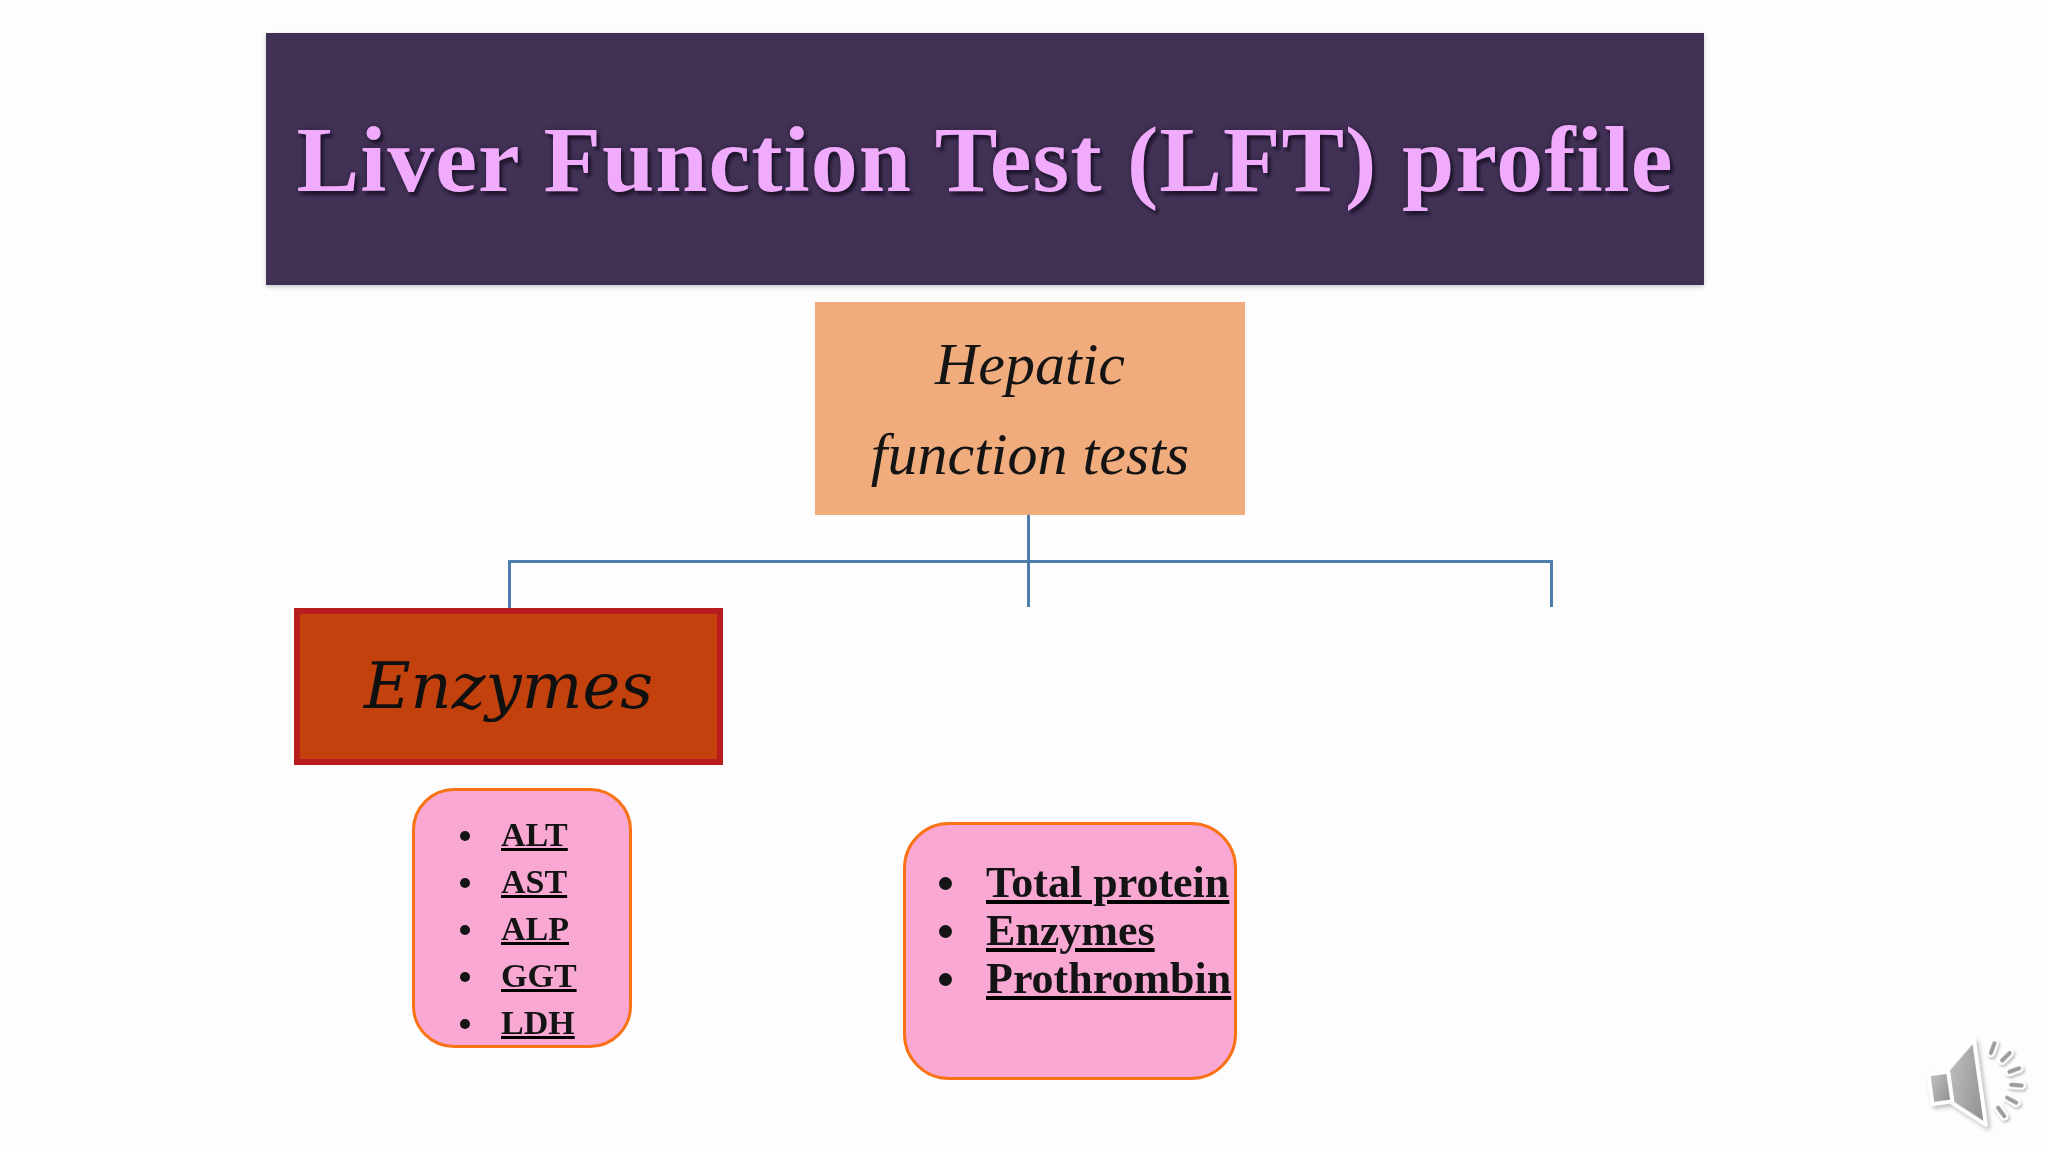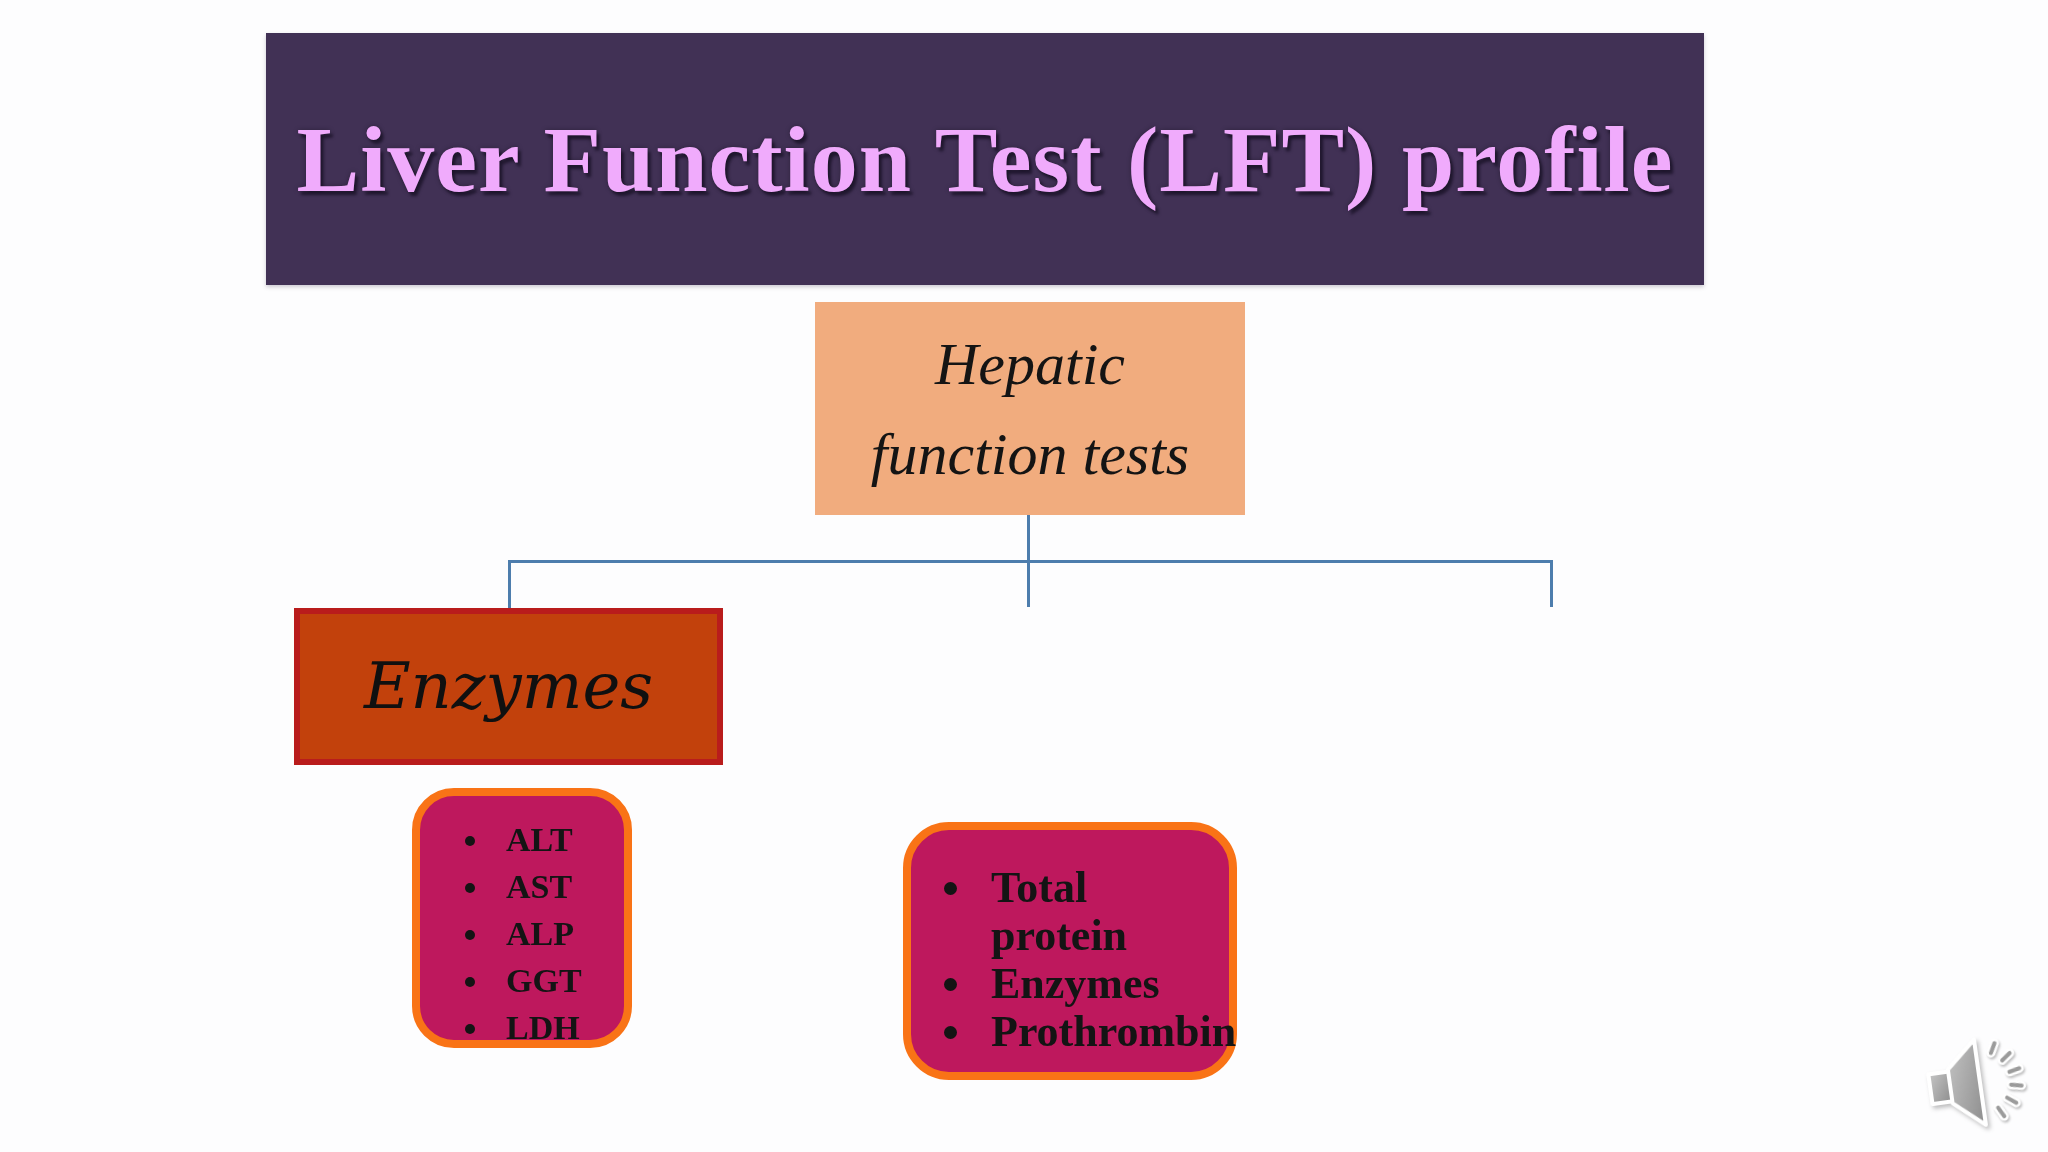--- a/index.html
+++ b/index.html
@@ -76,22 +76,23 @@
     white-space: nowrap;
   }
   .branch-enzymes   { left: 294px;  top: 608px; width: 429px; height: 157px; }
   .branch-plasma    { left: 816px;  top: 607px; width: 427px; height: 193px; gap: 36px; }
   .branch-plasma .line { font-size: 58px; }
   .branch-bilirubin { left: 1337px; top: 607px; width: 428px; height: 130px; }
 
   
   .list-box {
     position: absolute;
-    background: #be185d;
-    border: 8px solid #f97316;
+    background: #f9a8d4;
+    border: 3px solid #f97316;
+    text-decoration: underline;
   }
   .list-enzymes {
     left: 412px; top: 788px;
     width: 220px; height: 260px;
     border-radius: 42px;
     padding: 20px 0 0 0;
   }
   .list-plasma {
     left: 903px; top: 822px;
     width: 334px; height: 258px;

